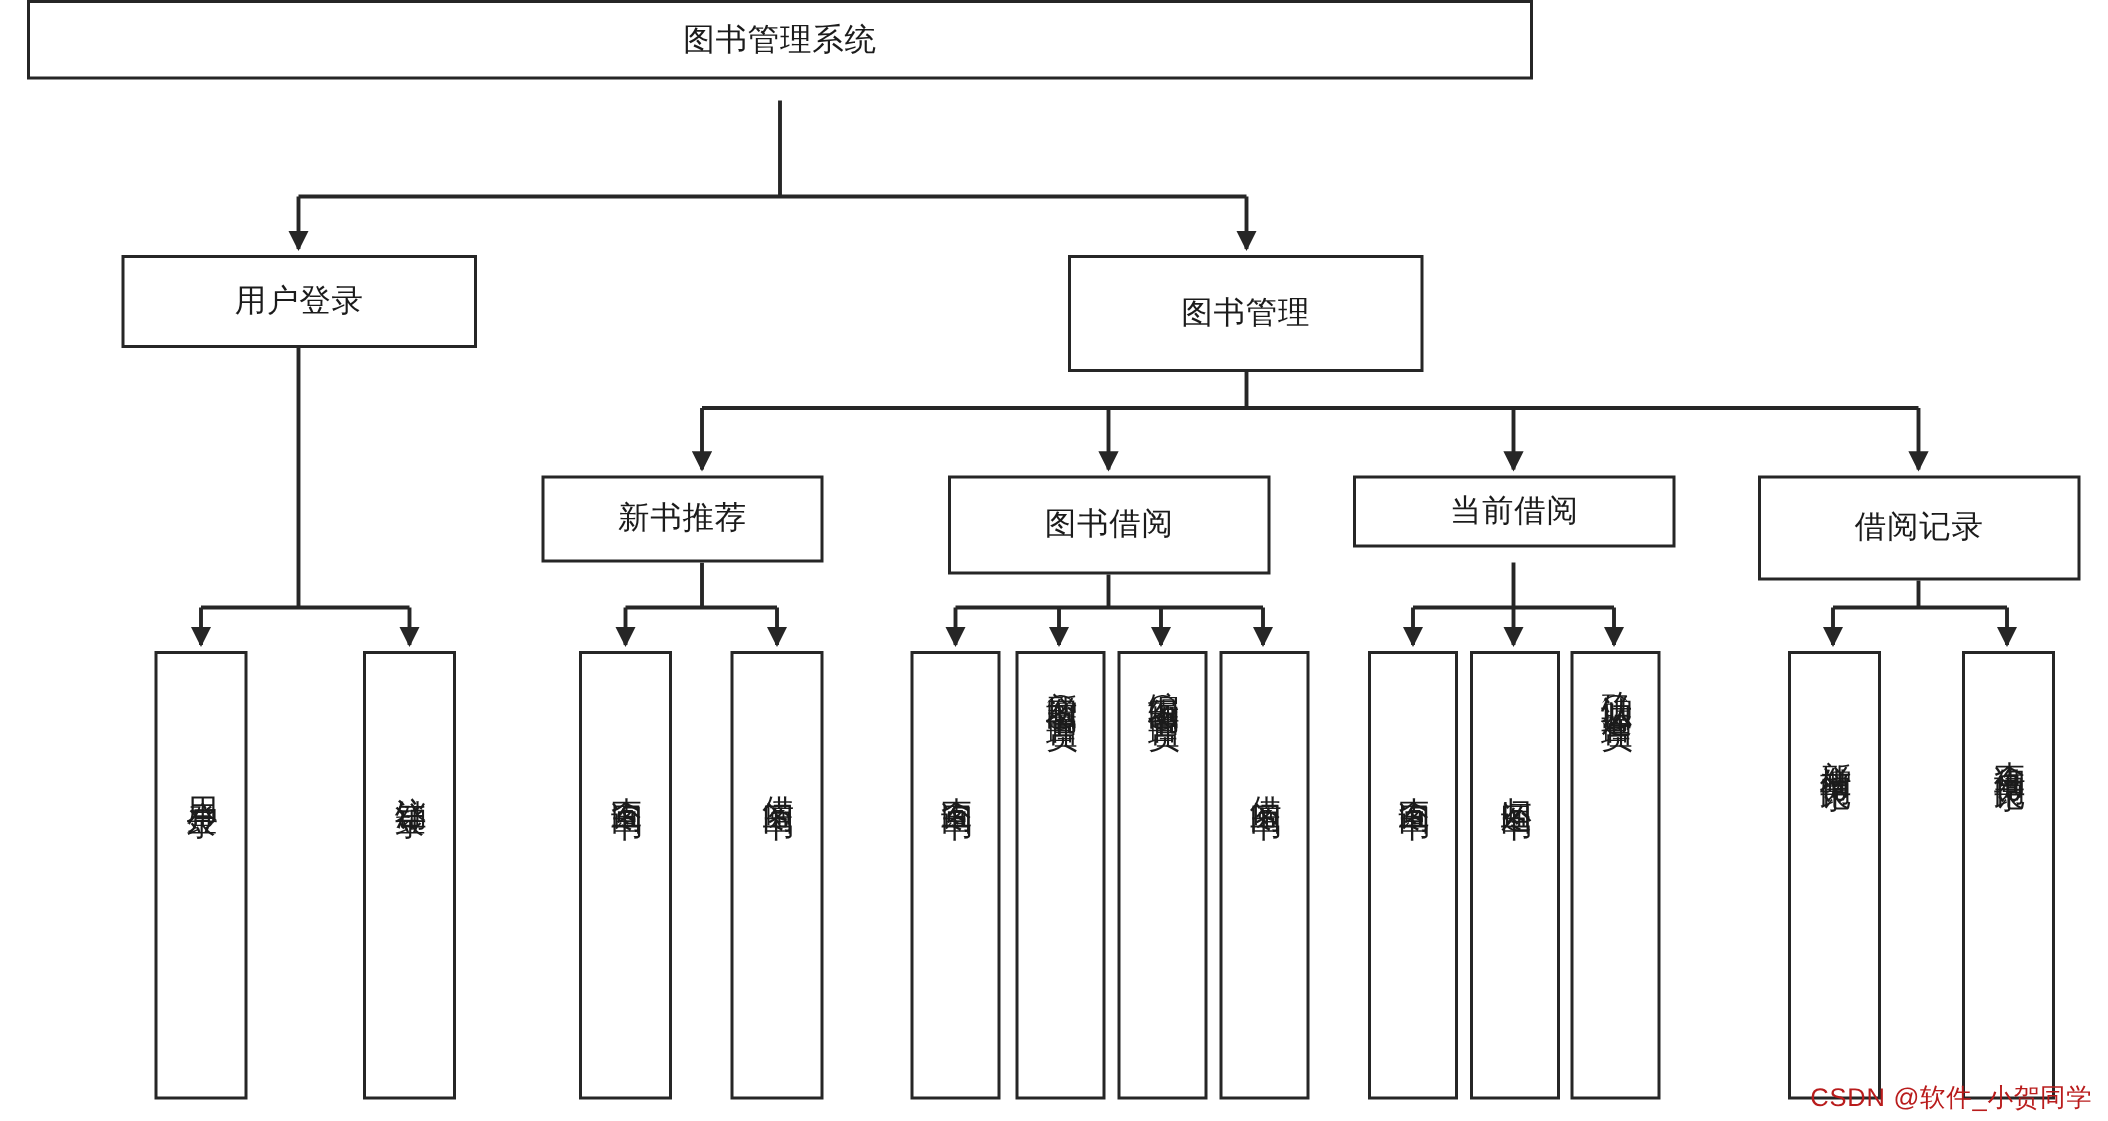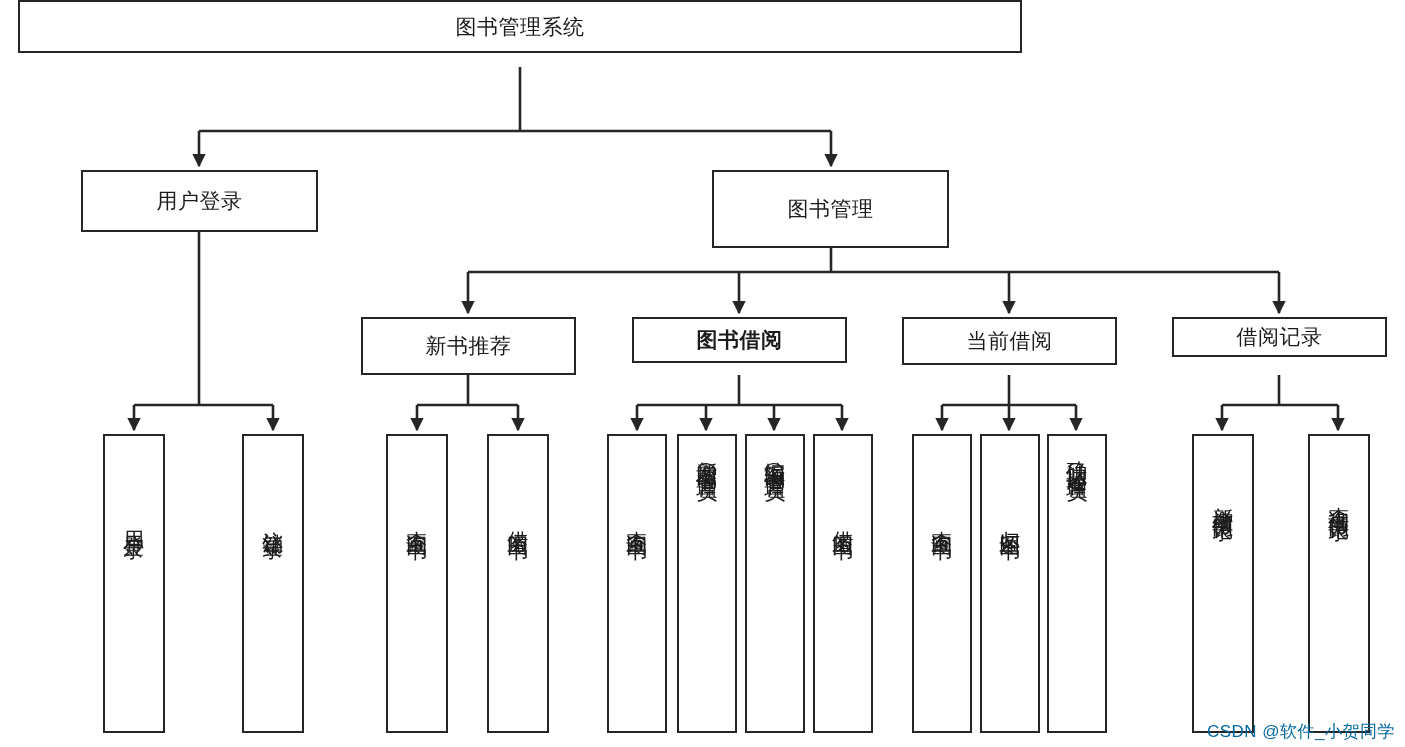--- a/index.html
+++ b/index.html
@@ -67,21 +67,21 @@
     margin-top: 48px;
   }
   .node.vertical.top .node-label {
     margin-top: 2px;
   }
   .watermark {
     position: absolute;
     right: 10px;
     bottom: 4px;
     font-size: 17px;
-    color: #0369a1;
+    color: #b91c1c;
     z-index: 5;
     white-space: nowrap;
     letter-spacing: 0.5px;
   }
 </style>
 </head>
 <body>
 
 <div id="diagram-root">
 
@@ -139,30 +139,30 @@
     <span class="node-label">图书管理系统</span>
   </div>
 
   <div class="node horizontal" style="left:81px; top:170px; width:237px; height:62px;">
     <span class="node-label">用户登录</span>
   </div>
   <div class="node horizontal" style="left:712px; top:170px; width:237px; height:78px;">
     <span class="node-label">图书管理</span>
   </div>
 
-  <div class="node horizontal" style="left:361px; top:317px; width:215px; height:58px;">
+  <div class="node horizontal" style="left:361px; top:317px; width:188px; height:58px;">
     <span class="node-label">新书推荐</span>
   </div>
-  <div class="node horizontal" style="left:632px; top:317px; width:215px; height:46px;font-weight:bold;">
+  <div class="node horizontal" style="left:632px; top:317px; width:215px; height:66px;">
     <span class="node-label">图书借阅</span>
   </div>
   <div class="node horizontal" style="left:902px; top:317px; width:215px; height:48px;">
     <span class="node-label">当前借阅</span>
   </div>
-  <div class="node horizontal" style="left:1172px; top:317px; width:215px; height:40px;">
+  <div class="node horizontal" style="left:1172px; top:317px; width:215px; height:70px;">
     <span class="node-label">借阅记录</span>
   </div>
 
   <div class="node vertical mid" style="left:103px; top:434px; width:62px; height:299px;">
     <span class="node-label">用户登录</span>
   </div>
   <div class="node vertical mid" style="left:242px; top:434px; width:62px; height:299px;">
     <span class="node-label">注销登录</span>
   </div>
 

